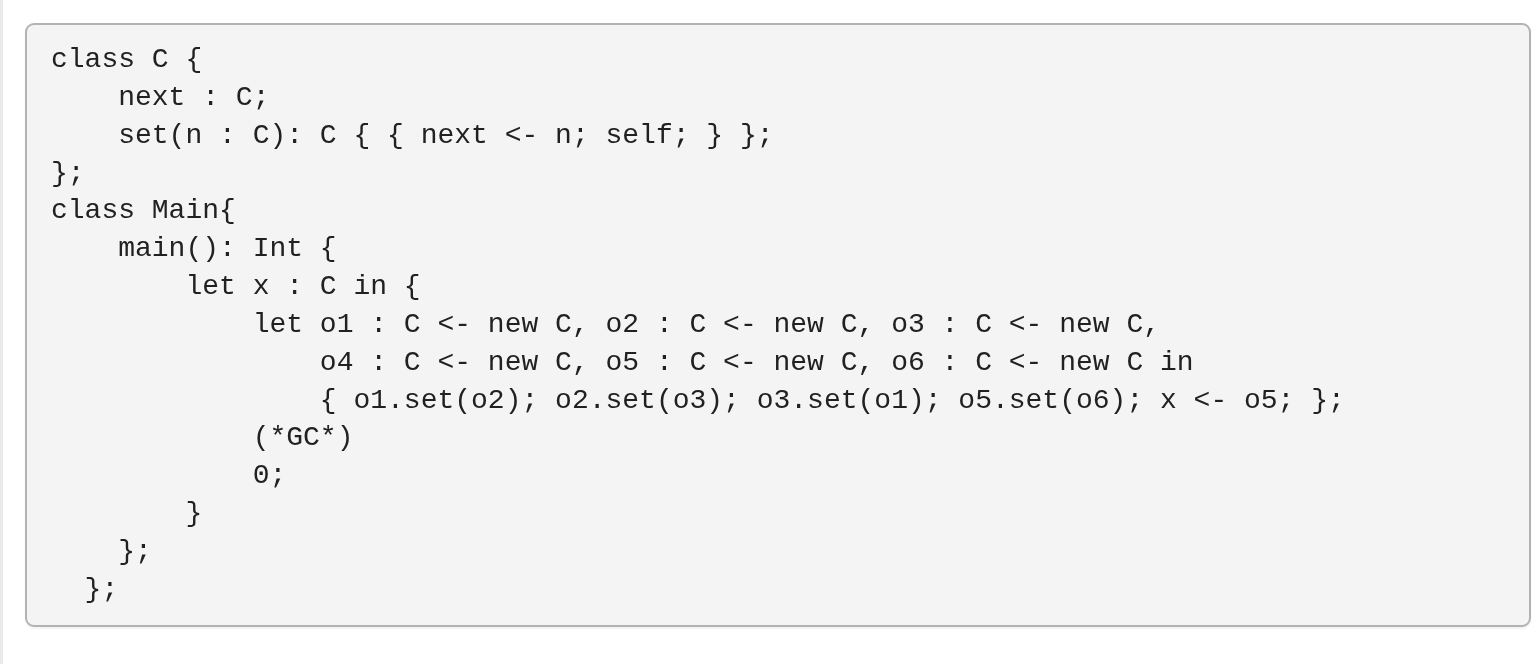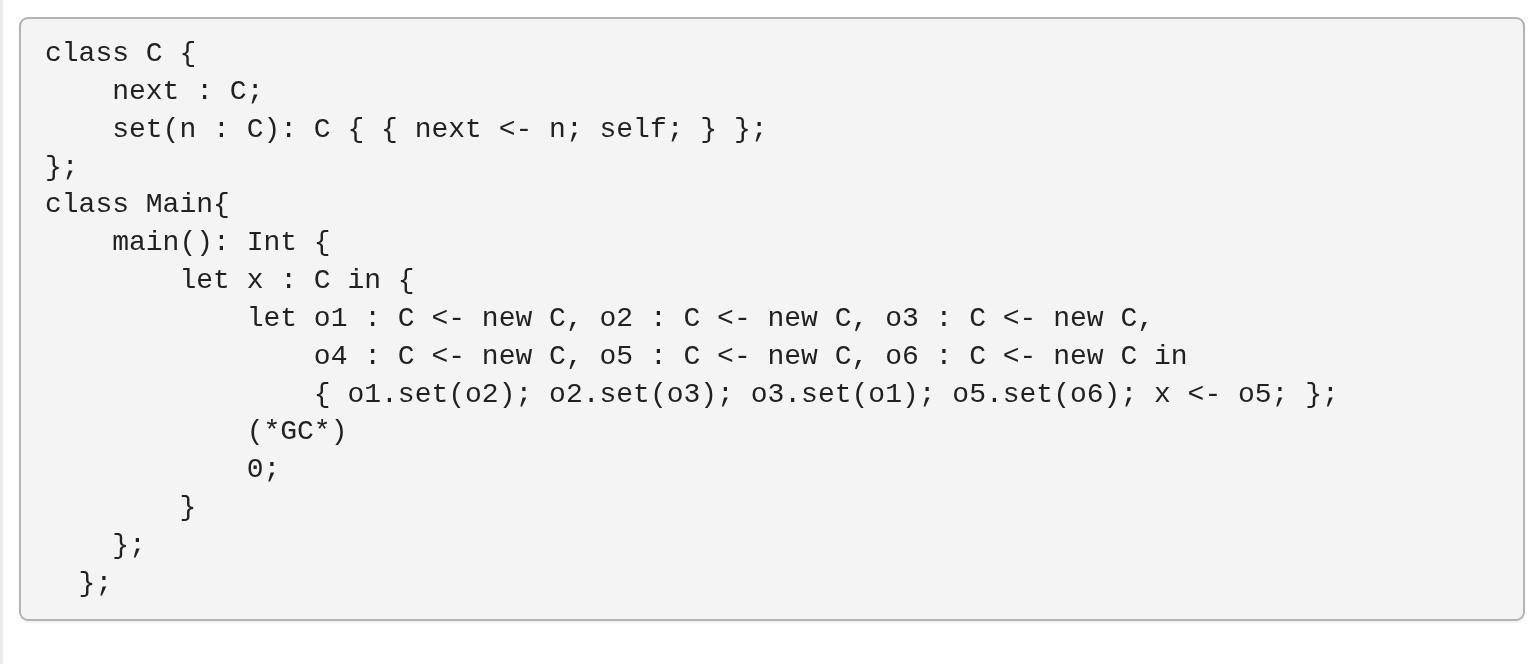--- a/index.html
+++ b/index.html
@@ -25,21 +25,21 @@
     top: 0;
     width: 3px;
     height: 664px;
     background: var(--left-edge-strip);
   }
   .code-box {
     position: absolute;
     left: 17px;
     top: 15px;
     width: 1506px;
-    margin: 2px;
+    margin: 8px;
     background: var(--box-background);
     border: 2px solid var(--box-border);
     border-radius: 9px;
     padding: 16px 24px;
     box-shadow: 0 2px 2px rgba(0,0,0,0.05);
   }
   .code-box code {
     display: block;
     font-family: "Liberation Mono", "DejaVu Sans Mono", monospace;
     font-size: 28px;

